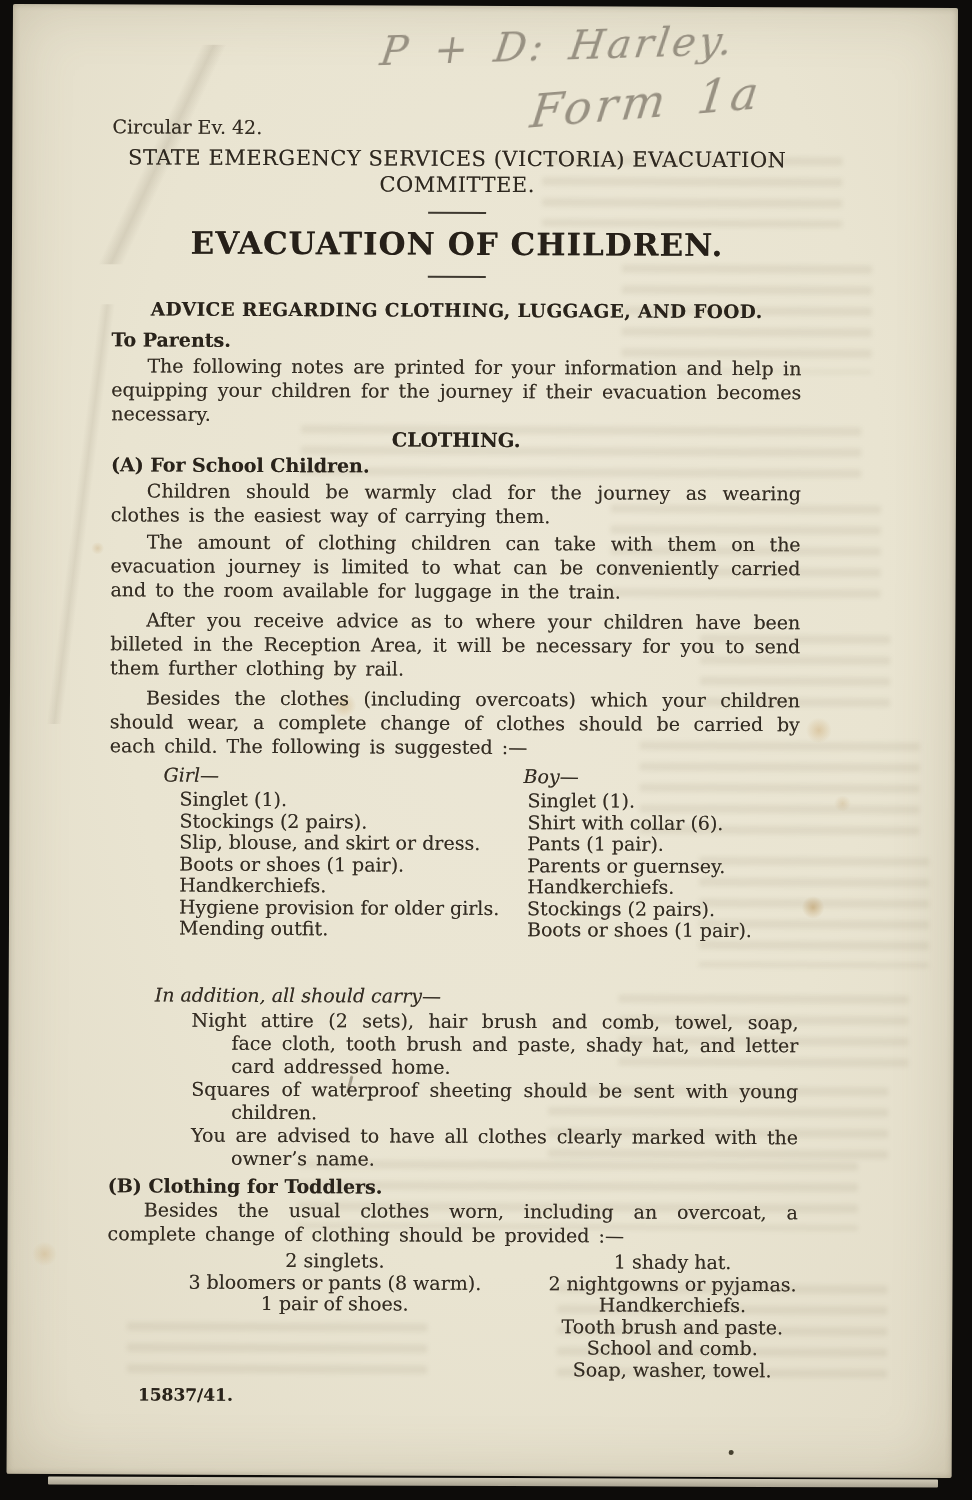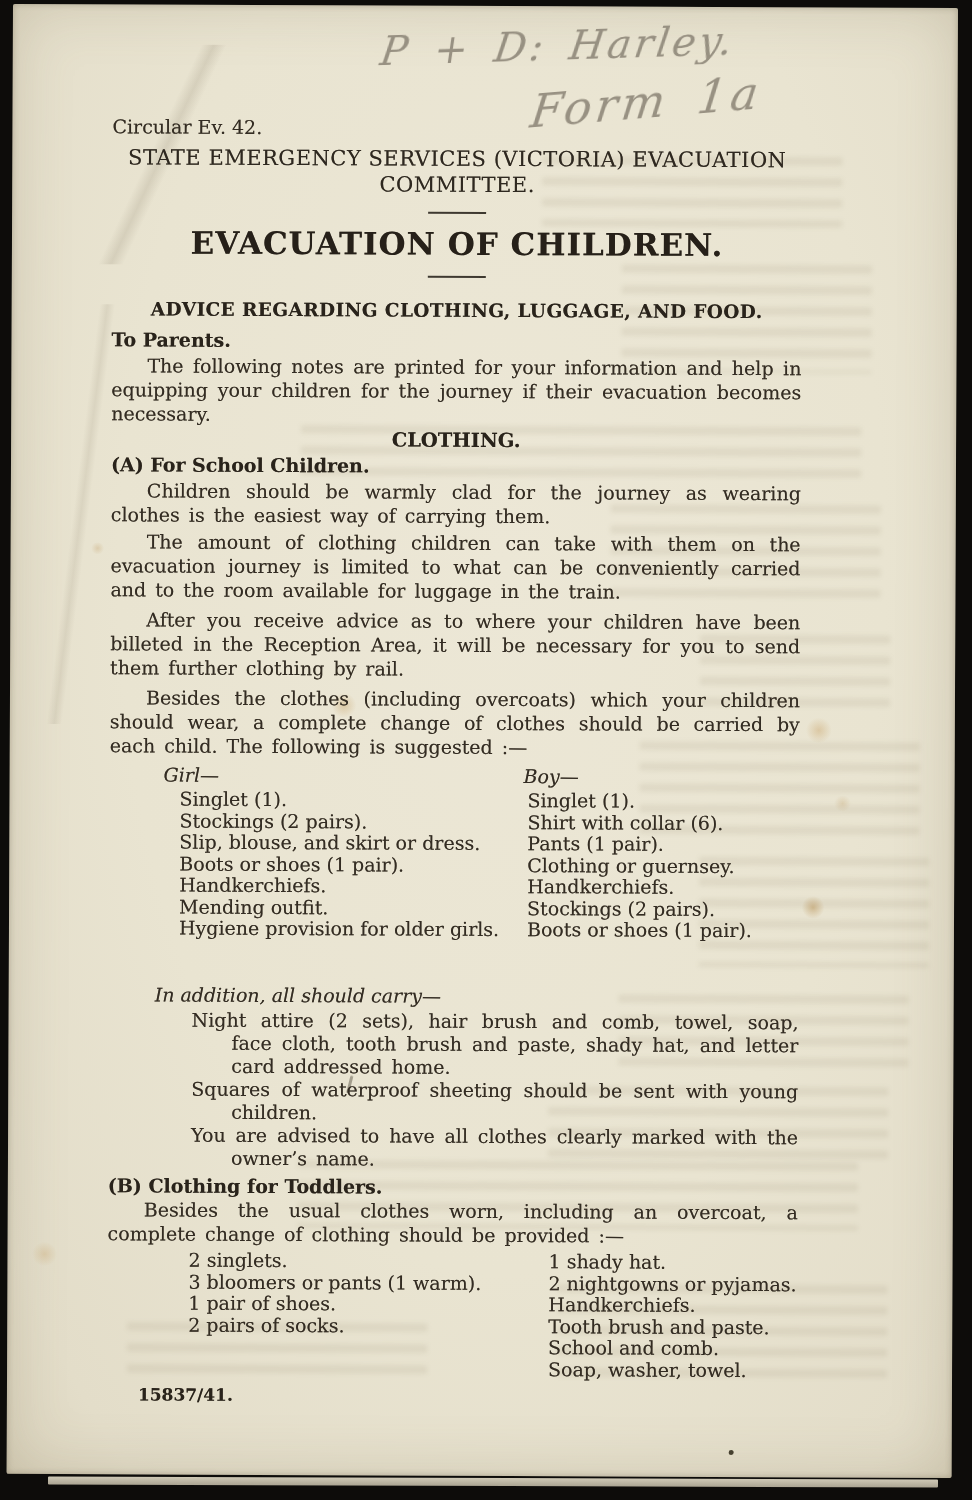--- a/index.html
+++ b/index.html
@@ -96,21 +96,21 @@
   .addition-label{margin:2px 0 0 46px;font-style:italic;line-height:23px;}
   p.hang{margin:2px 0 0;padding-left:123px;text-indent:-40px;
          text-align:justify;word-spacing:3px;line-height:23px;}
   p.hang2,p.hang3{margin-top:0;}
   
   .tcols{position:relative;margin-top:4px;height:130px;}
   .tcol{position:absolute;top:0;}
   .tcol-left{left:81px;}
   .tcol-right{left:441px;}
   .tcols ul{list-style:none;margin:0;padding:0;}
-  .tcols li{line-height:21.5px;white-space:nowrap;}
+  .tcols li{line-height:21.5px;white-space:nowrap;text-align:center;}
   .print-code{margin:4px 0 0 31px;font-weight:bold;font-size:17px;line-height:22px;
               color:#29231b;}
 </style>
 </head>
 <body>
 
 <div class="stage">
 
   <div class="paper">
 
@@ -176,53 +176,52 @@
 
       <div class="cols">
         <div class="col col-girl">
           <div class="col-label">Girl—</div>
           <ul>
             <li>Singlet (1).</li>
             <li>Stockings (2 pairs).</li>
             <li>Slip, blouse, and skirt or dress.</li>
             <li>Boots or shoes (1 pair).</li>
             <li>Handkerchiefs.</li>
+            <li>Hygiene provision for older girls.</li>
             <li>Mending outfit.</li>
-            <li>Hygiene provision for older girls.</li>
           </ul>
         </div>
         <div class="col col-boy">
           <div class="col-label">Boy—</div>
           <ul>
             <li>Singlet (1).</li>
             <li>Shirt with collar (6).</li>
             <li>Pants (1 pair).</li>
-            <li>Clothing or guernsey.</li>
+            <li>Parents or guernsey.</li>
             <li>Handkerchiefs.</li>
             <li>Stockings (2 pairs).</li>
             <li>Boots or shoes (1 pair).</li>
           </ul>
         </div>
       </div>
 
       <div class="addition-label">In addition, all should carry—</div>
       <p class="hang">Night attire (2 sets), hair brush and comb, towel, soap, face cloth, tooth brush and paste, shady hat, and letter card addressed home.</p>
       <p class="hang hang2">Squares of waterproof sheeting should be sent with young children.</p>
       <p class="hang hang3">You are advised to have all clothes clearly marked with the owner’s name.</p>
 
       <div class="sect sect-b">(B) Clothing for Toddlers.</div>
       <p class="body" style="margin-top:0">Besides the usual clothes worn, including an overcoat, a complete change of clothing should be provided :—</p>
 
       <div class="tcols">
         <div class="tcol tcol-left">
           <ul>
             <li>2 singlets.</li>
-            <li>3 bloomers or pants (1 warm).</li>
+            <li>3 bloomers or pants (8 warm).</li>
             <li>1 pair of shoes.</li>
-            <li>2 pairs of socks.</li>
           </ul>
         </div>
         <div class="tcol tcol-right">
           <ul>
             <li>1 shady hat.</li>
             <li>2 nightgowns or pyjamas.</li>
             <li>Handkerchiefs.</li>
             <li>Tooth brush and paste.</li>
             <li>School and comb.</li>
             <li>Soap, washer, towel.</li>

